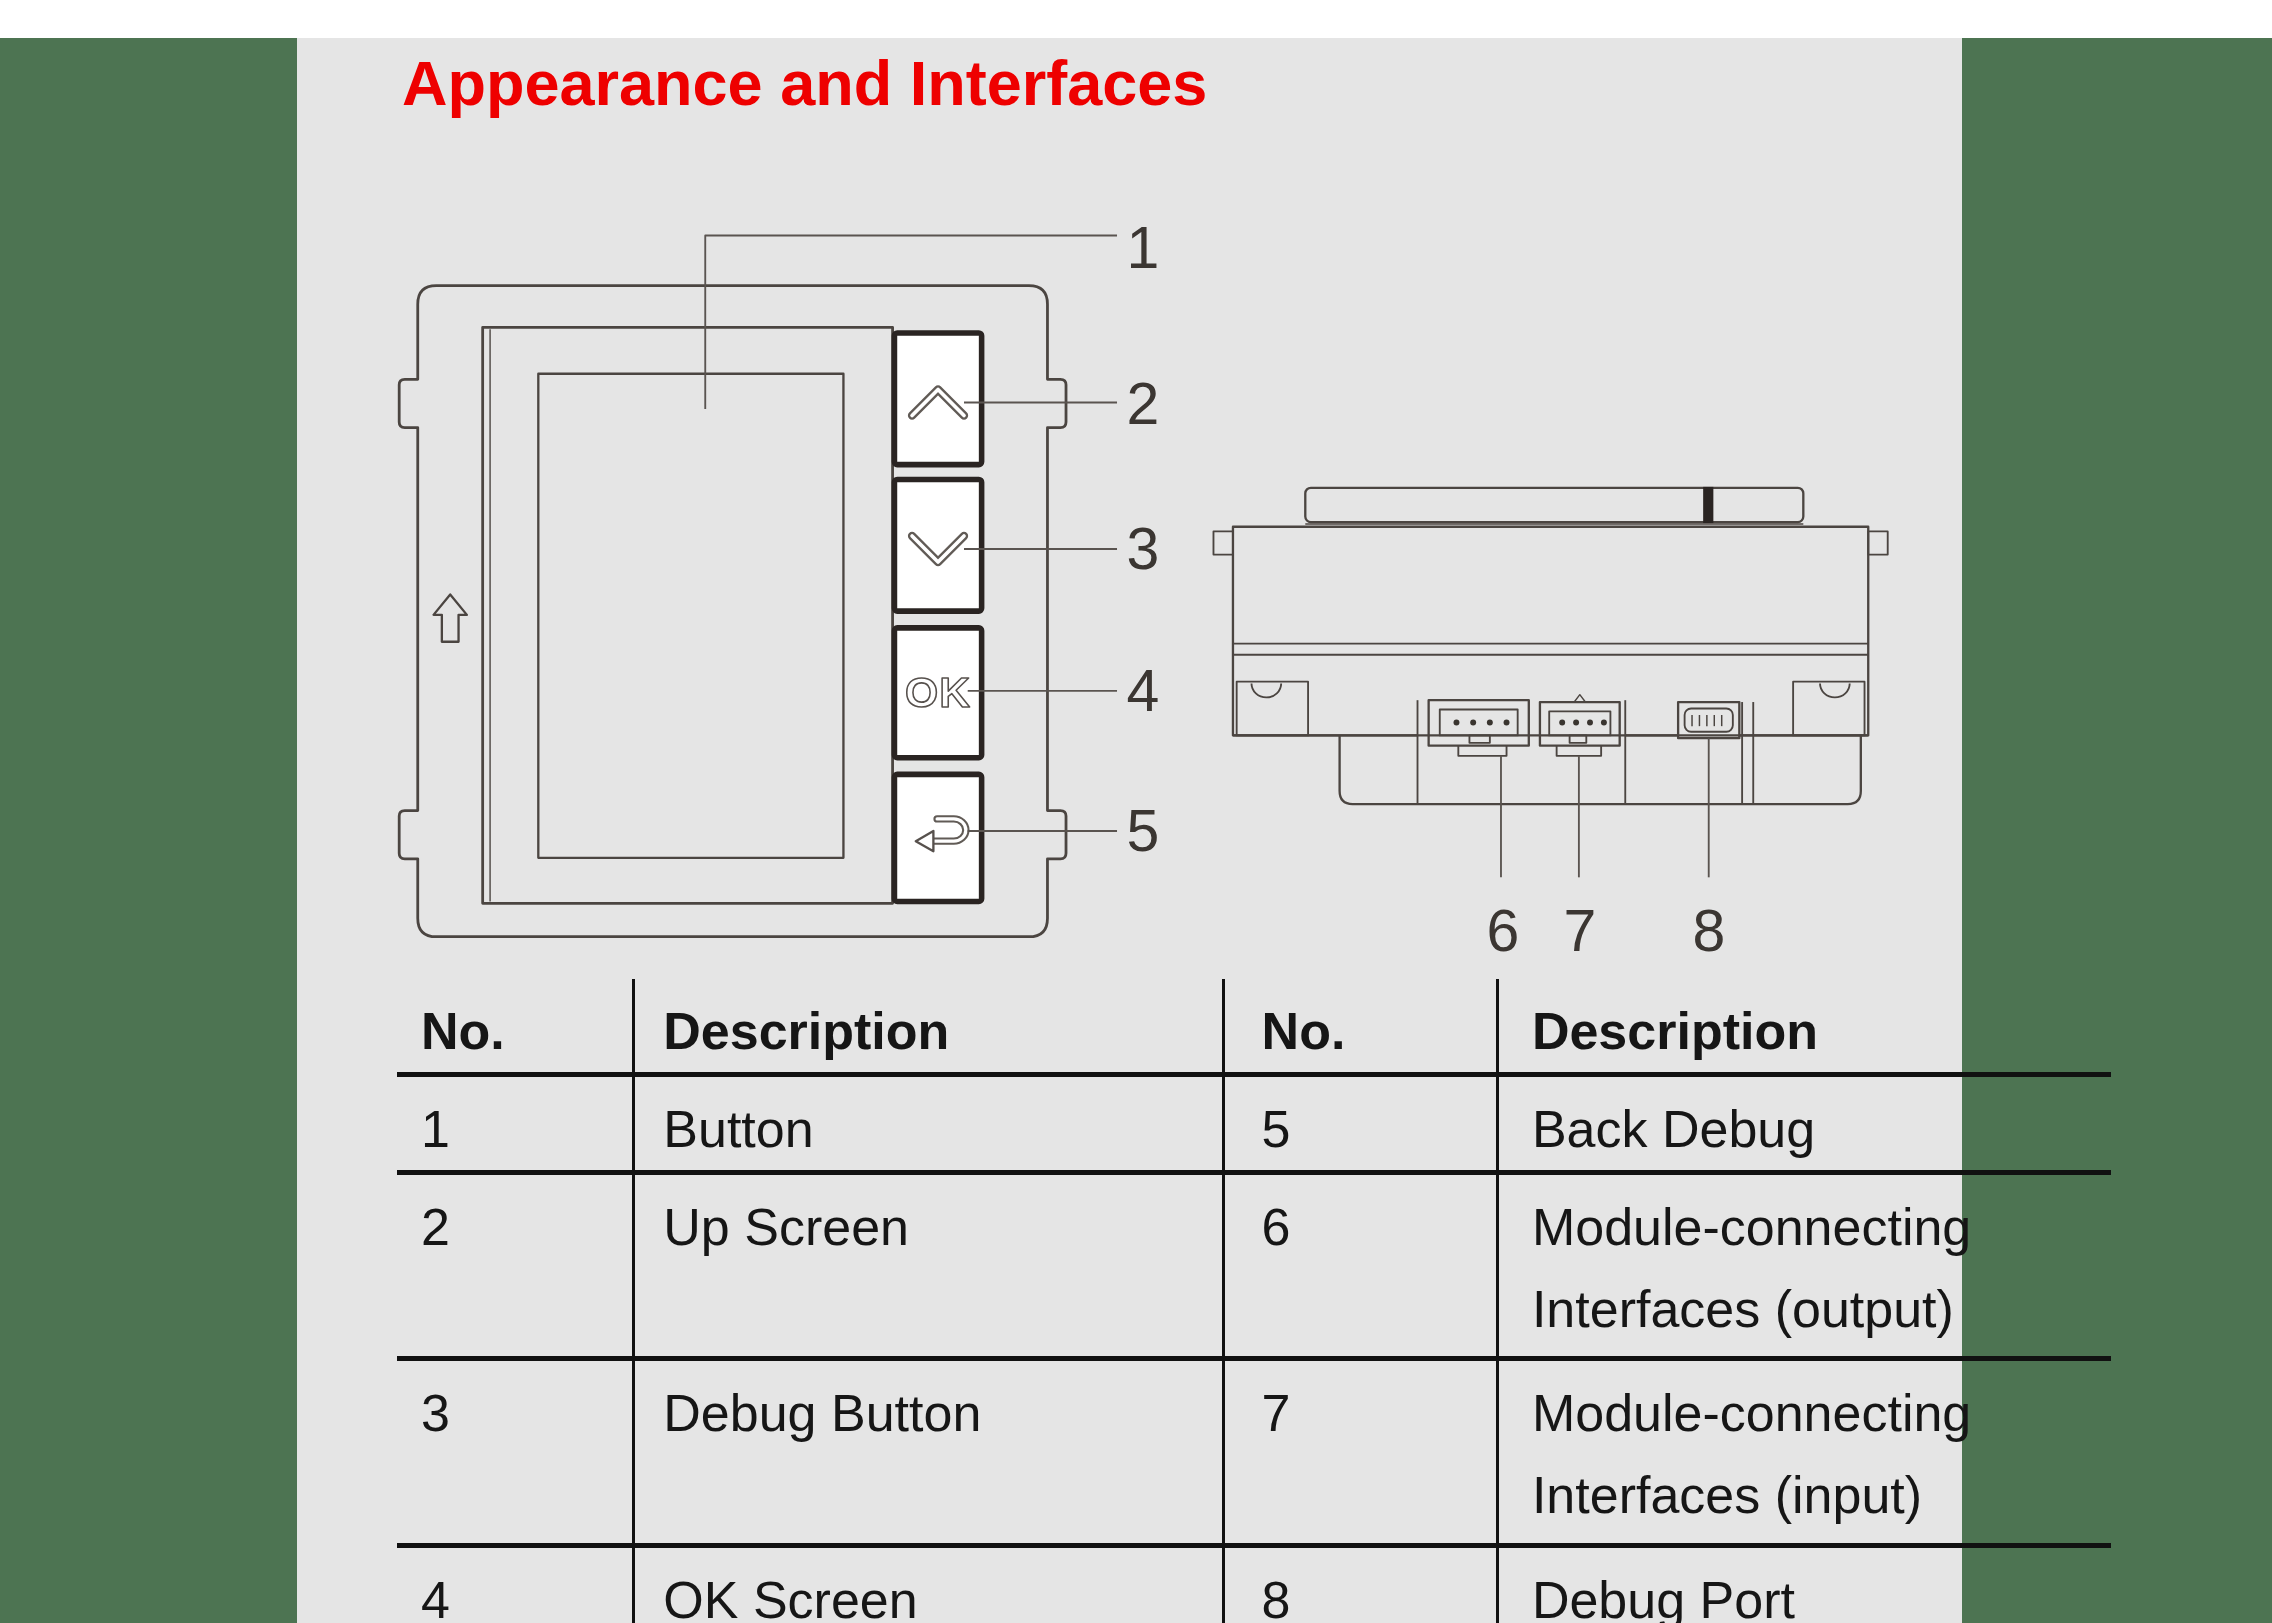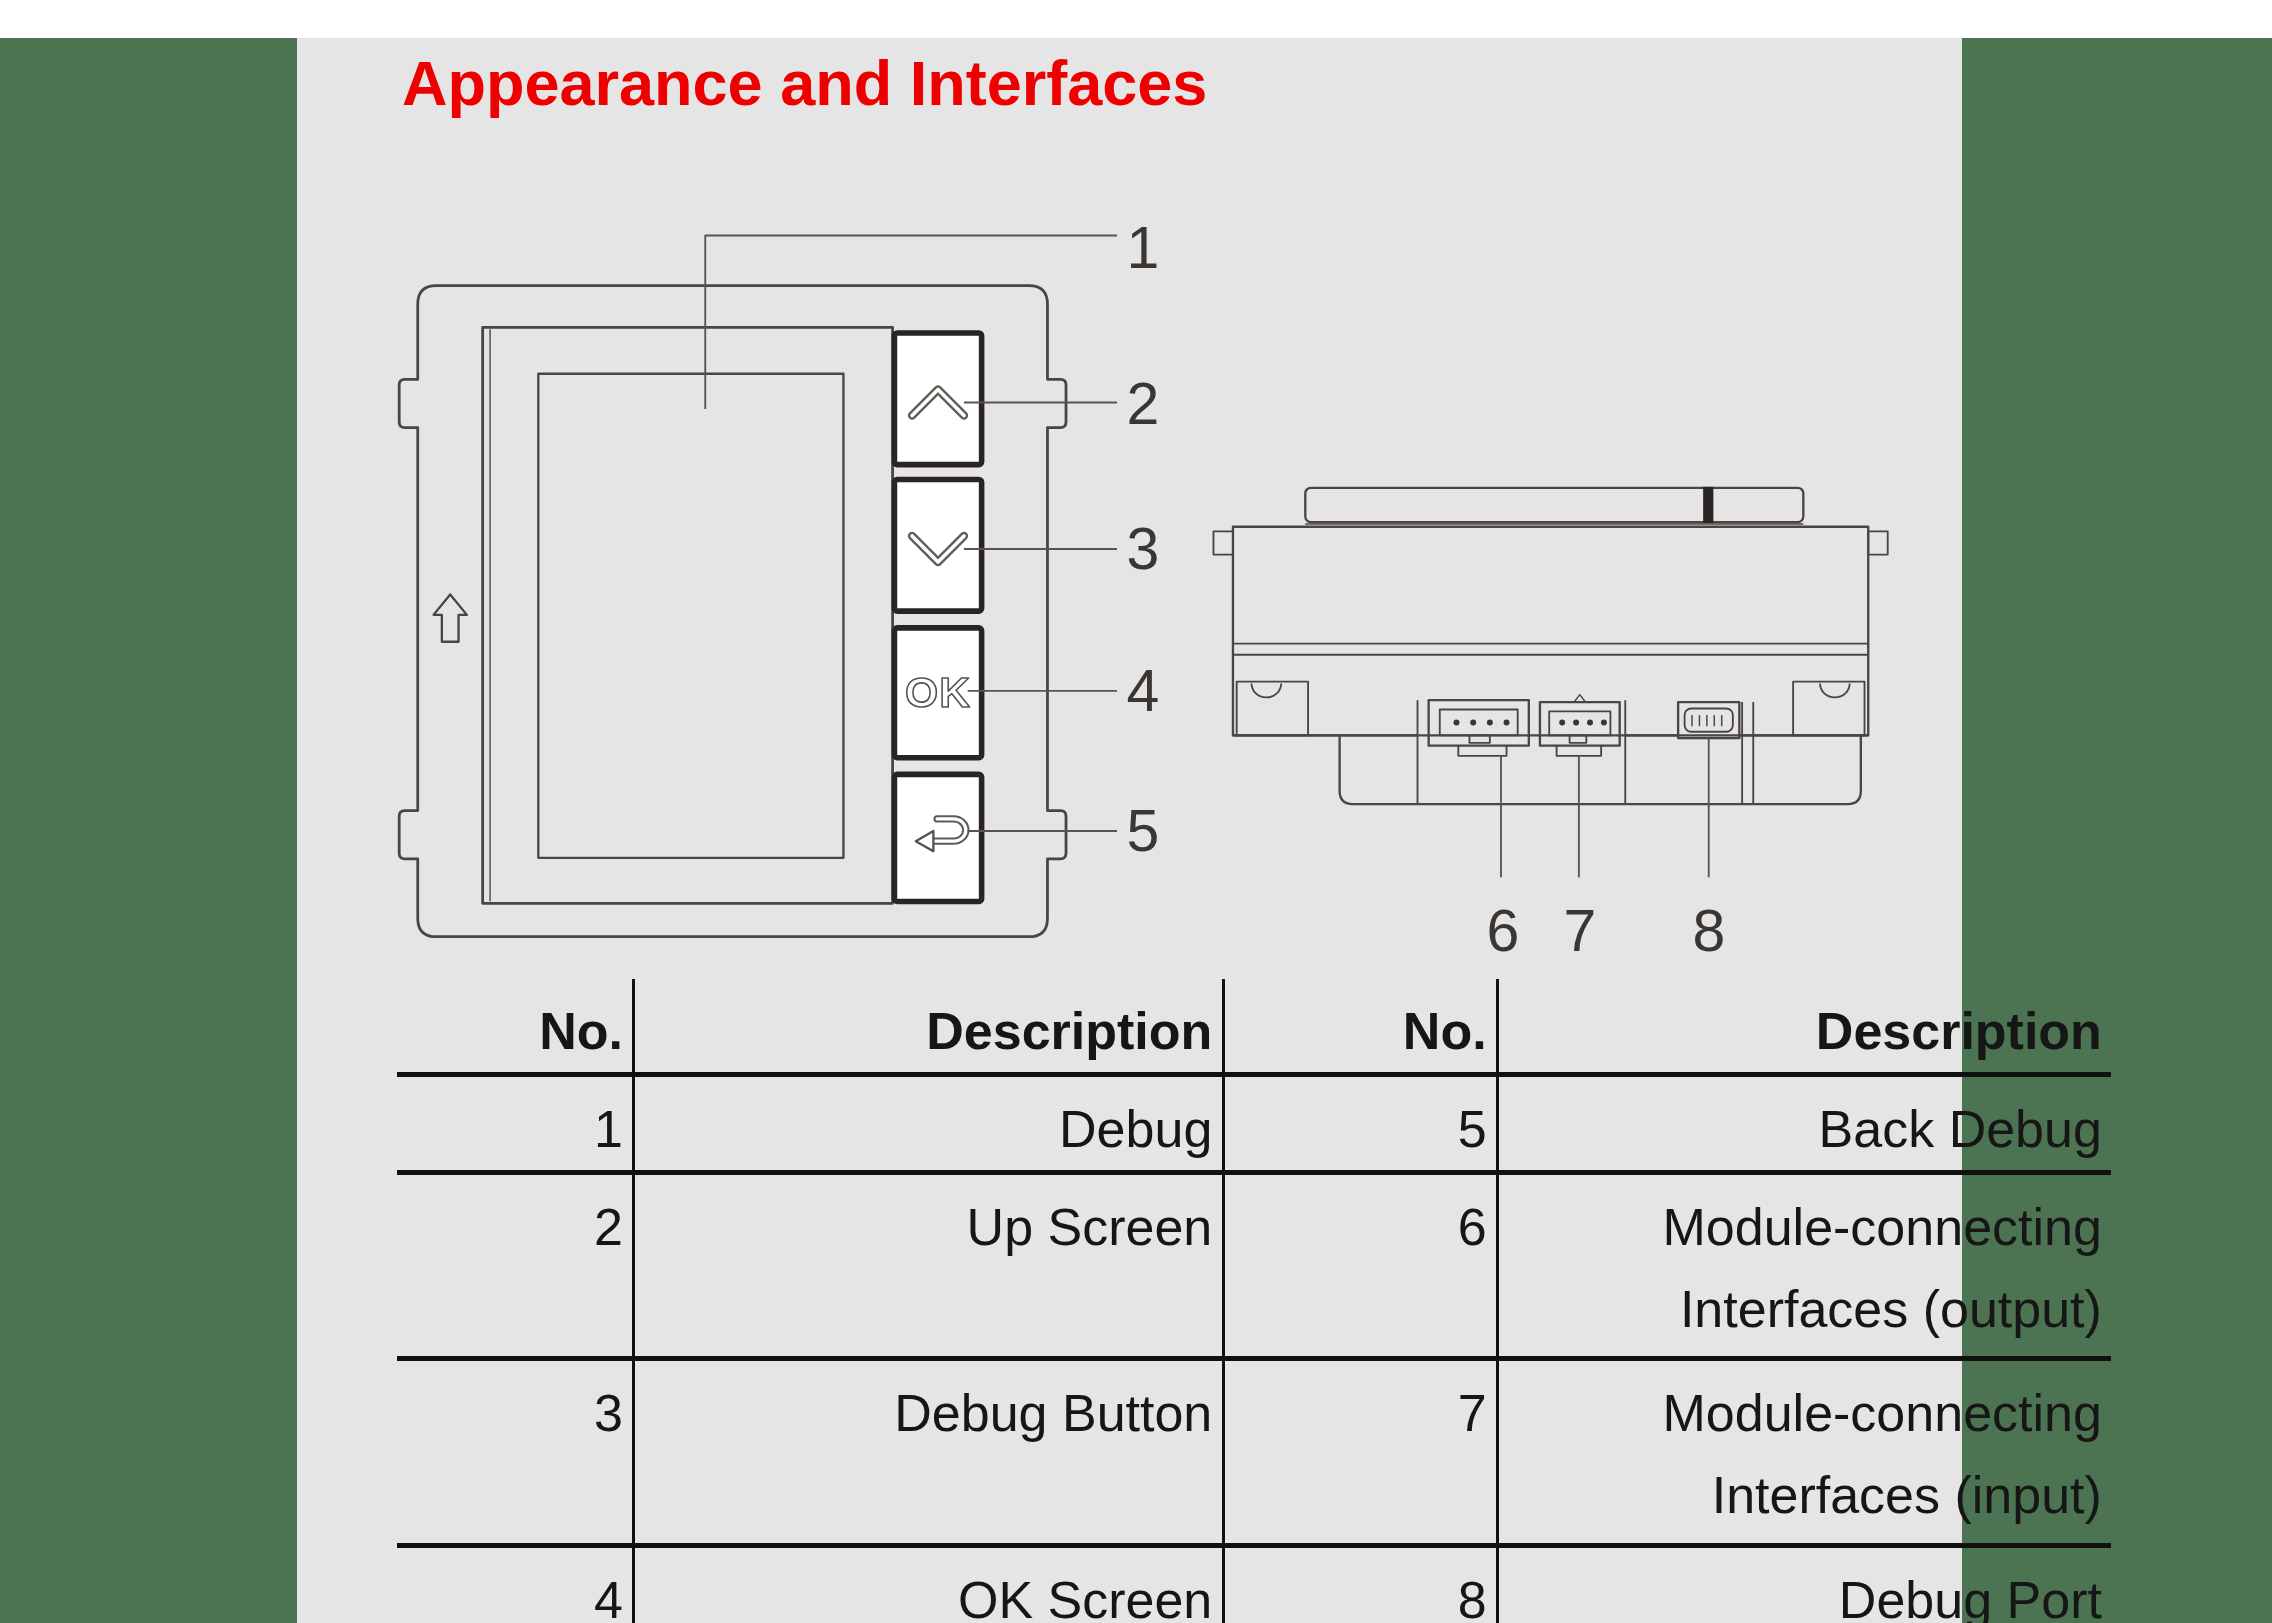--- a/index.html
+++ b/index.html
@@ -31,21 +31,21 @@
   .callout-num{
     position:absolute;transform:translate(-50%,-50%);
     font-size:59px;color:#3b3632;font-weight:400;
   }
   table.desc-table{
     position:absolute;left:397px;top:941px;
     border-collapse:collapse;table-layout:fixed;
     font-size:52px;color:var(--text);
   }
   .desc-table th,.desc-table td{
-    vertical-align:top;text-align:right;
+    vertical-align:top;text-align:left;
     padding:11px 9.3px 0 28px;
     line-height:82px;font-weight:400;
   }
   .desc-table th{font-weight:700;}
   .desc-table tr > *:nth-child(1){width:202px;padding-left:24px;}
   .desc-table tr > *:nth-child(2){width:549px;padding-left:28px;}
   .desc-table tr > *:nth-child(3){width:225px;padding-left:37px;}
   .desc-table tr > *:nth-child(4){width:570px;padding-left:33px;}
   .desc-table tr > *:nth-child(n+2){border-left:3.7px solid #111;}
   .desc-table thead tr{height:94px;border-bottom:5.6px solid #111;}
@@ -208,21 +208,21 @@
       <tr>
         <th>No.</th>
         <th>Description</th>
         <th>No.</th>
         <th>Description</th>
       </tr>
     </thead>
     <tbody>
       <tr>
         <td>1</td>
-        <td>Debug</td>
+        <td>Button</td>
         <td>5</td>
         <td>Back Debug</td>
       </tr>
       <tr>
         <td>2</td>
         <td>Up Screen</td>
         <td>6</td>
         <td>Module-connecting Interfaces (output)</td>
       </tr>
       <tr>

